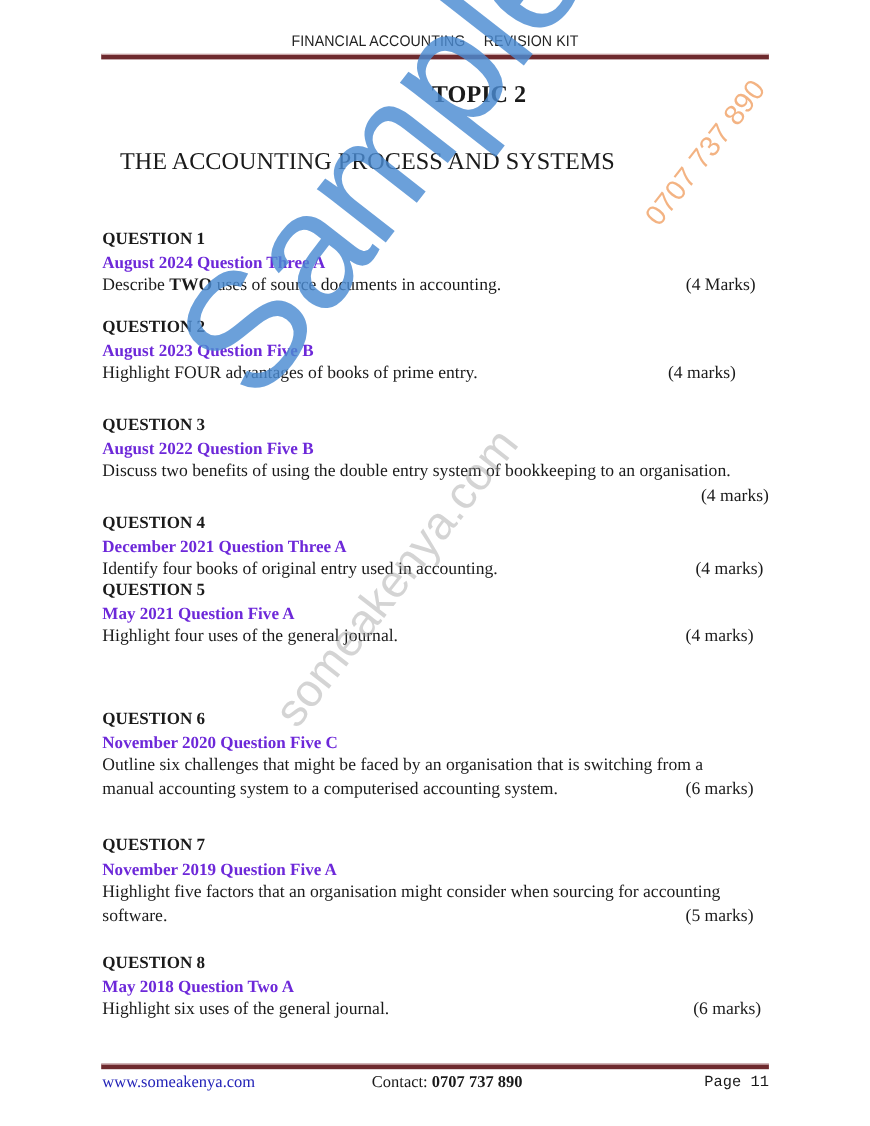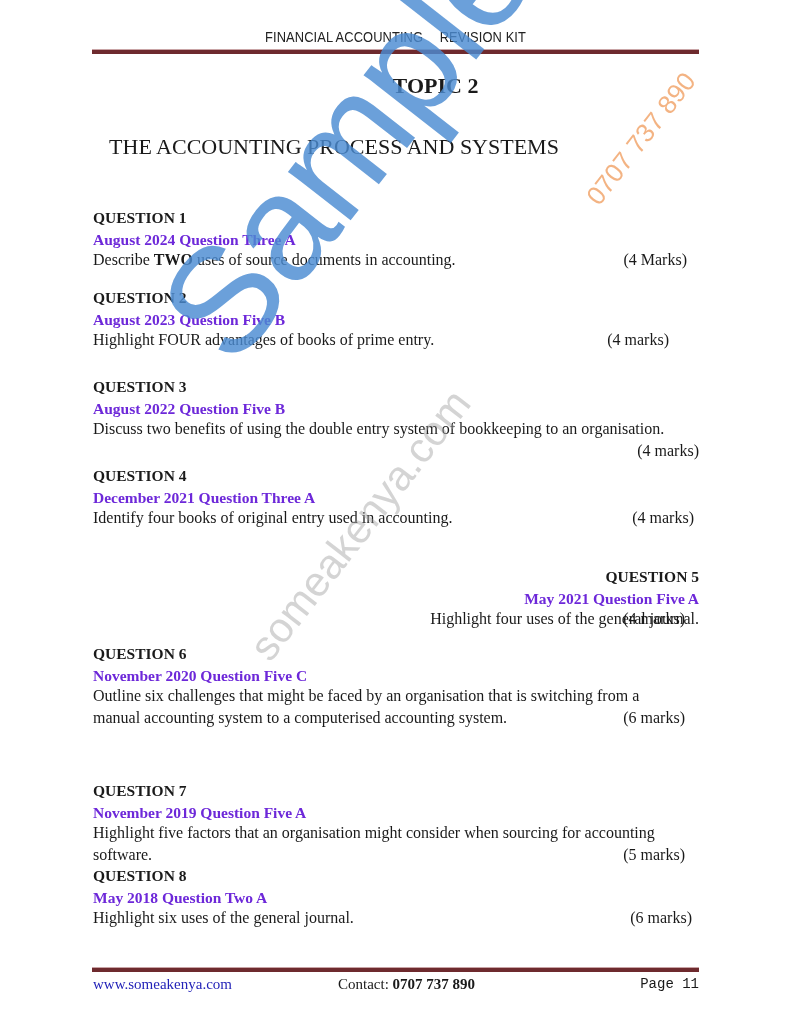--- a/index.html
+++ b/index.html
@@ -99,42 +99,42 @@
 
 <div class="q" style="top:465px;">
   <div class="q-heading">QUESTION 4</div>
   <div class="q-source">December 2021 Question Three A</div>
   <div class="q-text-line">
     <span>Identify four books of original entry used in accounting.</span>
     <span class="marks" style="right:5px;">(4 marks)</span>
   </div>
 </div>
 
-<div class="q" style="top:566px;text-align:right;">
+<div class="q" style="top:526px;">
   <div class="q-heading">QUESTION 5</div>
   <div class="q-source">May 2021 Question Five A</div>
   <div class="q-text-line">
     <span>Highlight four uses of the general journal.</span>
     <span class="marks" style="right:14px;">(4 marks)</span>
   </div>
 </div>
 
 <div class="q" style="top:643px;">
   <div class="q-heading">QUESTION 6</div>
   <div class="q-source">November 2020 Question Five C</div>
   <div class="q-text-line">
     <span>Outline six challenges that might be faced by an organisation that is switching from a</span>
   </div>
   <div class="q-text-line">
     <span>manual accounting system to a computerised accounting system.</span>
     <span class="marks" style="right:14px;">(6 marks)</span>
   </div>
 </div>
 
-<div class="q" style="top:780px;">
+<div class="q" style="top:758px;">
   <div class="q-heading">QUESTION 7</div>
   <div class="q-source">November 2019 Question Five A</div>
   <div class="q-text-line">
     <span>Highlight five factors that an organisation might consider when sourcing for accounting</span>
   </div>
   <div class="q-text-line">
     <span>software.</span>
     <span class="marks" style="right:14px;">(5 marks)</span>
   </div>
 </div>

